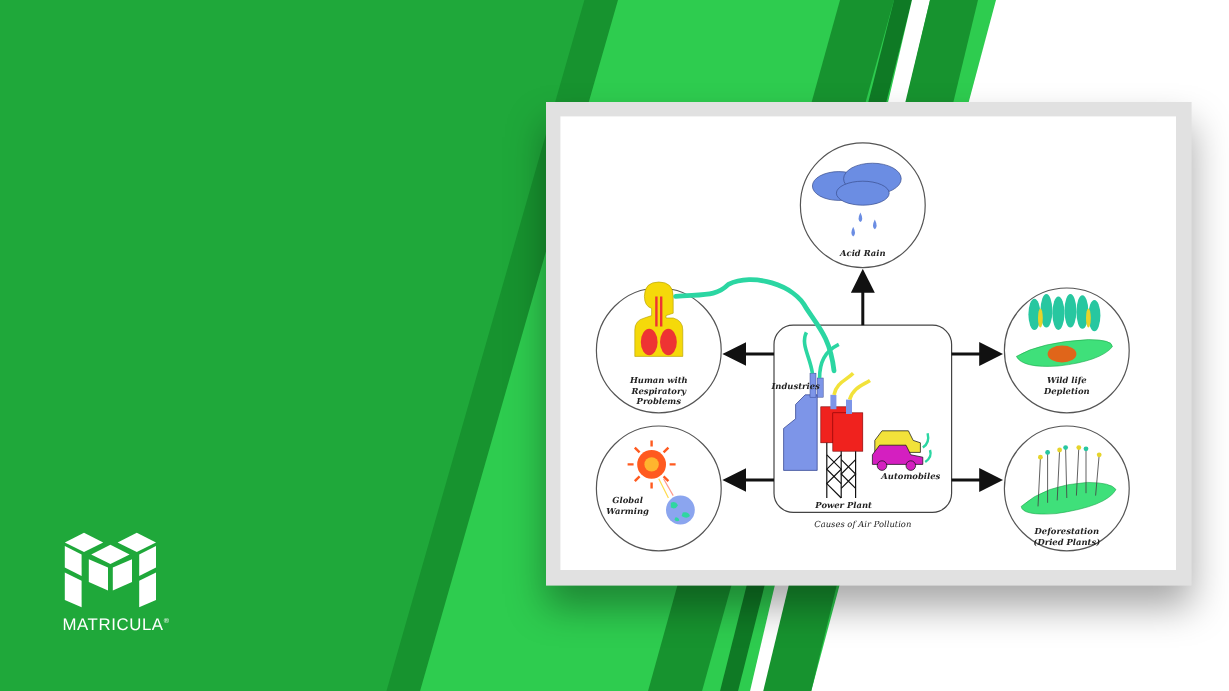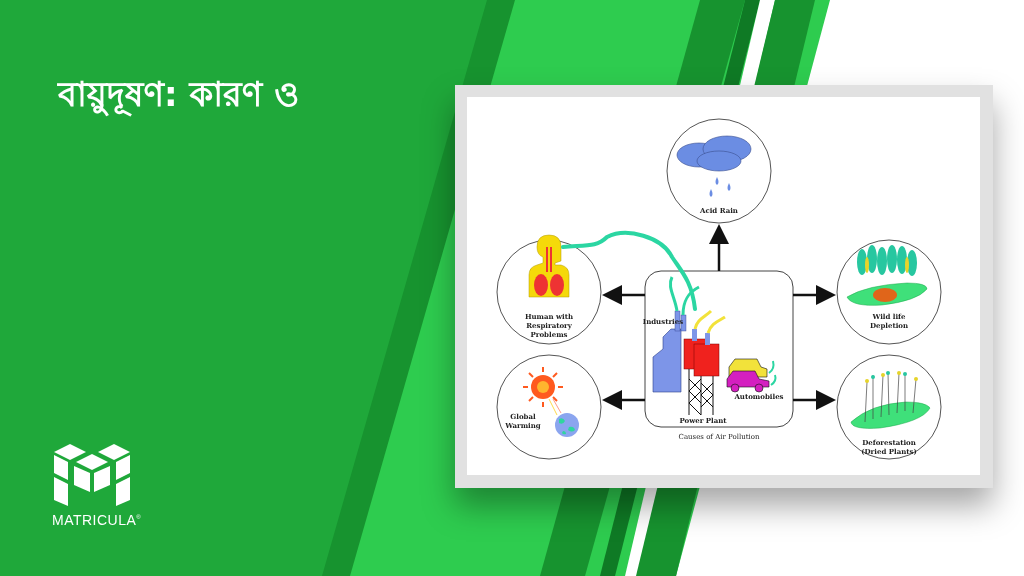--- a/index.html
+++ b/index.html
@@ -3,42 +3,41 @@
 <meta charset="utf-8">
 <style>
   html, body { margin:0; padding:0; }
   body { width:1024px; height:576px; overflow:hidden; position:relative; background:#ffffff; font-family:"DejaVu Sans", sans-serif; }
   .bg { position:absolute; inset:0; }
   .title { position:absolute; left:58px; top:68px; color:#ffffff; font-family:"DejaVu Sans", sans-serif; font-weight:bold; font-size:34px; line-height:52px; width:380px; }
   .logo { position:absolute; left:52px; top:440px; width:80px; }
   .logo-text { position:absolute; left:52px; top:512px; color:#ffffff; font-family:"Liberation Sans", sans-serif; font-size:14px; letter-spacing:0.5px; }
   .logo-text sup { font-size:6px; }
   .frame { position:absolute; left:455px; top:85px; width:538px; height:403px; background:#e1e1e1; box-shadow: 0 18px 30px rgba(0,0,0,0.35); }
-  .inner { position:absolute; left:12px; top:12px; width:513px; height:378px; background:#ffffff; }
+  .inner { position:absolute; left:12px; top:12px; width:513px; height:378px; background:#ffffff;font-style:italic; }
   .lbl { font-family:"DejaVu Serif", serif; font-size:7px; fill:#222; font-weight:bold; }
 </style>
 </head>
 <body>
 
 <svg class="bg" width="1024" height="576" viewBox="0 0 1024 576">
 
   <polygon points="0,0 830,0 676,576 0,576" fill="#2ecc4f"></polygon>
 
   <polygon points="700,0 745,0 585,576 540,576" fill="#17932f"></polygon>
   <polygon points="745,0 760,0 615,576 600,576" fill="#0f7a25"></polygon>
 
   <polygon points="760,0 775,0 640,576 625,576" fill="#ffffff"></polygon>
   <polygon points="775,0 815,0 676,576 636,576" fill="#17932f"></polygon>
 
   <polygon points="0,0 515,0 350,576 0,576" fill="#17932f"></polygon>
   <polygon points="0,0 487,0 322,576 0,576" fill="#1fa83a"></polygon>
 </svg>
 
 <div class="title">
-  <div>বায়ুদূষণ: কারণ ও</div>
 </div>
 
 <svg class="logo" width="80" height="70" viewBox="0 0 80 70">
   <g fill="#ffffff">
     <polygon points="2,12 18,4 34,12 18,20"></polygon>
     <polygon points="46,12 62,4 78,12 62,20"></polygon>
     <polygon points="24,22 40,14 56,22 40,30"></polygon>
     <polygon points="2,15 16,22 16,40 2,33"></polygon>
     <polygon points="78,15 64,22 64,40 78,33"></polygon>
     <polygon points="22,26 38,33 38,52 22,45"></polygon>

